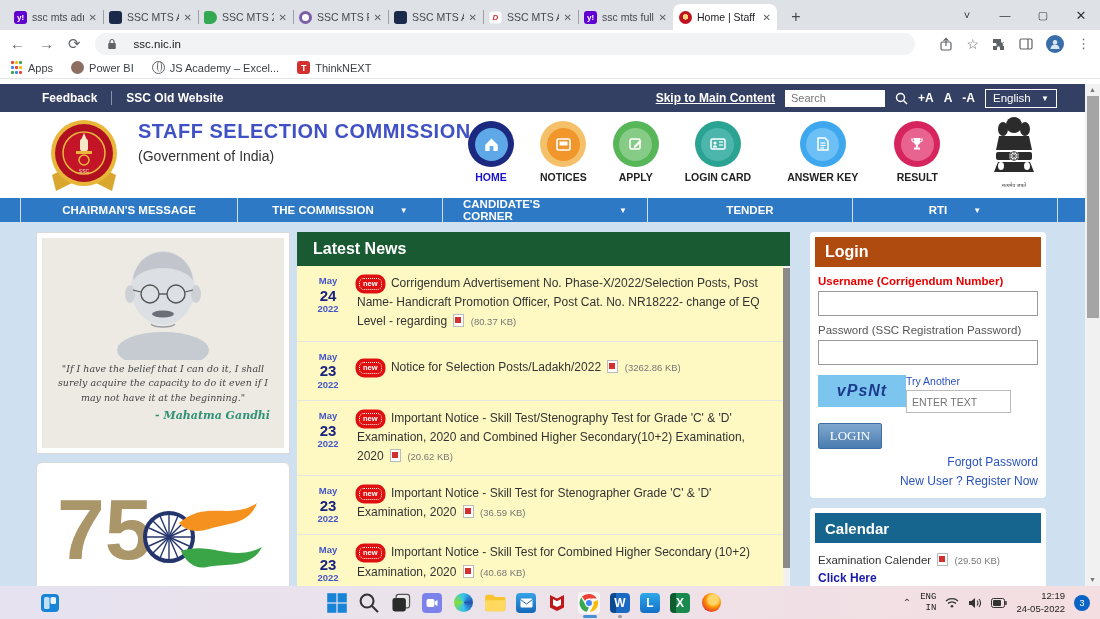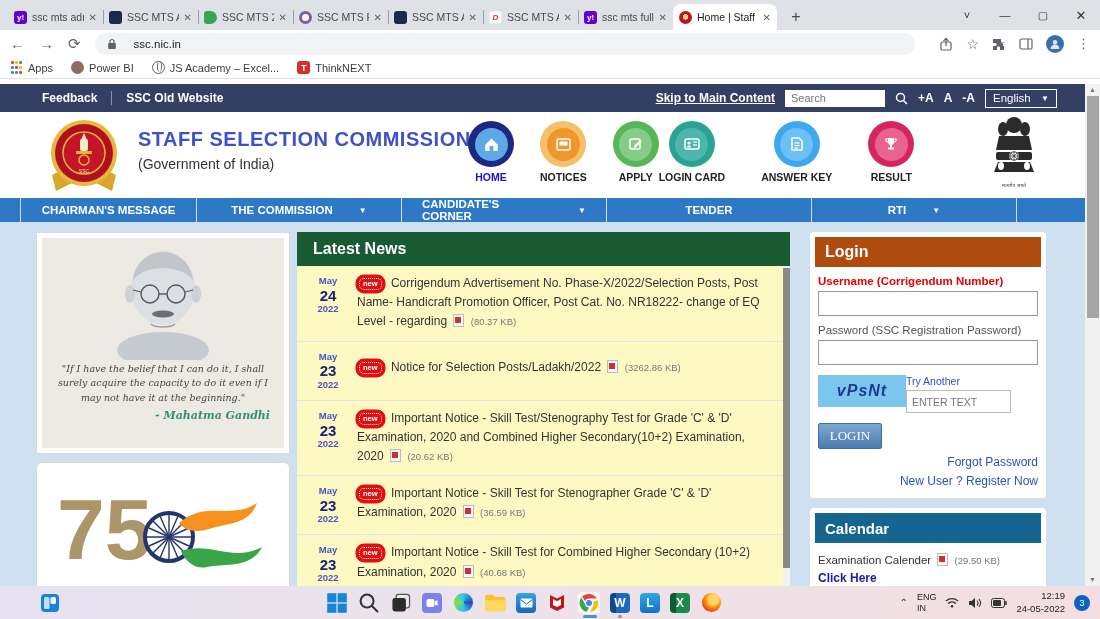--- a/index.html
+++ b/index.html
@@ -47,21 +47,21 @@
   .sitetop .sep { width:1px; height:14px; background:#8a93ad; margin:0 14px; }
   .sitetop .rhs { margin-left:auto; display:flex; align-items:center; margin-right:28px; gap:10px; }
   .skiplink { font-weight:bold; text-decoration:underline; }
   .searchbox { width:100px; height:17px; border:none; background:#fff; font-size:11px; padding:0 6px; color:#333; font-family:"Liberation Sans",sans-serif; }
   .fontbtn { font-weight:bold; font-size:12px; }
   .langsel { border:1px solid #fff; width:72px; height:19px; display:flex; align-items:center; justify-content:space-between; padding:0 7px; font-size:11.5px; }
 
   
   .siteheader { position:absolute; left:0; top:112px; width:1085px; height:86px; background:#fff; }
   .ssc-logo { position:absolute; left:42px; top:5px; }
-  .brand { position:absolute; left:138px; top:16px; }
+  .brand { position:absolute; left:138px; top:8px; }
   .brand-title { color:#3f51c5; font-size:20px; font-weight:bold; letter-spacing:0.5px; }
   .brand-sub { color:#333; font-size:14px; margin-top:5px; }
   .hnav { position:absolute; left:468px; top:9px; display:flex; align-items:flex-start; gap:0; }
   .hnav-item { display:flex; flex-direction:column; align-items:center; gap:4px; }
   .circ { width:46px; height:46px; border-radius:50%; display:flex; align-items:center; justify-content:center; }
   .circ .inner { width:33px; height:33px; border-radius:50%; display:flex; align-items:center; justify-content:center; }
   .c-home  { background:#1b2a80; } .c-home .inner  { background:#5fa8e8; }
   .c-not   { background:#f5c06a; } .c-not .inner   { background:#f0962a; }
   .c-app   { background:#57b657; } .c-app .inner   { background:#86cb86; }
   .c-adm   { background:#2ba393; } .c-adm .inner   { background:#4db6ac; }
@@ -70,21 +70,21 @@
   .hnav-label { font-size:10.5px; font-weight:bold; color:#222; white-space:nowrap; }
   .hnav-item.is-home .hnav-label { color:#1a12c8; }
   .emblem { position:absolute; right:42px; top:4px; width:58px; text-align:center; }
   .emblem-cap { font-size:5px; color:#444; }
 
   
   .menubar { position:absolute; left:0; top:198px; width:1085px; height:24px; background:#2d79c5; display:flex; align-items:center; color:#fff; padding-left:20px; }
   .menu-item { display:flex; align-items:center; justify-content:center; gap:26px; font-size:11.5px; font-weight:bold; height:100%; border-right:1px solid #cfe0f0; padding:0 20px; }
   .menu-item:first-child { border-left:1px solid #cfe0f0; }
   .menu-item .chev { font-size:8px; }
-  .mw1{width:177px;} .mw2{width:205px;} .mw3{width:205px;} .mw4{width:205px;} .mw5{width:205px;}
+  .mw1{width:218px;} .mw2{width:205px;} .mw3{width:205px;} .mw4{width:205px;} .mw5{width:205px;}
 
   
   .content { position:absolute; left:0; top:222px; width:1085px; height:364px; background:#cfe1f1; overflow:hidden; }
 
   .card-gandhi { position:absolute; left:36px; top:10px; width:254px; height:222px; background:#fff; border:1px solid #d9d9d9; padding:5px; }
   .gandhi-inner { background:#eceae3; width:100%; height:100%; padding-top:4px; text-align:center; }
   .quote { font-family:"DejaVu Serif", serif; font-style:italic; font-size:9.5px; color:#444; line-height:1.5; padding:2px 8px 0; text-align:center; }
   .quote-author { font-family:"DejaVu Serif", serif; font-style:italic; font-weight:bold; font-size:11px; color:#2f9277; text-align:right; padding-right:14px; margin-top:4px; }
 
   .card-azadi { position:absolute; left:36px; top:240px; width:254px; height:160px; background:#fff; border:1px solid #d9d9d9; border-radius:6px; overflow:hidden; padding:8px 0 0 20px; }
@@ -130,21 +130,21 @@
   
   .taskbar { position:absolute; left:0; top:586px; width:1100px; height:33px; background:linear-gradient(90deg,#e6e2f0 0%,#ece3ea 45%,#f4dee1 100%); display:flex; align-items:center; }
   .widgetsBtn { margin-left:40px; }
   .tb-center { position:absolute; left:326px; display:flex; align-items:center; gap:10px; }
   .tico { width:22px; height:22px; display:flex; align-items:center; justify-content:center; }
   .tsq { width:20px; height:20px; border-radius:4px; display:flex; align-items:center; justify-content:center; font-weight:bold; color:#fff; font-size:12px; }
   .task-active { background:rgba(255,255,255,.65); border-radius:4px; padding:1px; position:relative; }
   .task-active:after { content:""; position:absolute; left:5px; bottom:-4px; width:14px; height:3px; border-radius:2px; background:#4a90d9; }
   .word-dot:after { content:""; position:absolute; left:50%; bottom:-5px; width:4px; height:3px; border-radius:2px; background:#9a9a9a; transform:translateX(-50%); }
   .tray { position:absolute; right:10px; display:flex; align-items:center; gap:9px; }
-  .tray-lang { font-size:9px; color:#222; text-align:left; line-height:1.2; }
+  .tray-lang { font-size:9px; color:#222; text-align:right; line-height:1.2;font-family:Liberation Mono, monospace; }
   .tray-clock { font-size:9.5px; color:#222; text-align:right; line-height:1.3; }
   .tray-badge { width:16px; height:16px; border-radius:50%; background:#0b63c5; color:#fff; font-size:9px; display:flex; align-items:center; justify-content:center; }
   .chev-up { font-size:10px; color:#333; }
 
   svg { display:block; }
 </style>
 </head>
 <body>
 
 <div class="screen">
@@ -318,21 +318,21 @@
         <span class="circ c-not">
             <span class="inner">
           <svg width="15" height="13" viewBox="0 0 15 13">
                 <rect x="1" y="1" width="13" height="11" rx="1.5" fill="none" stroke="#fff" stroke-width="1.6"></rect>
                 <rect x="3.5" y="3.5" width="8" height="4" fill="#fff"></rect>
               </svg>
         </span>
           </span>
         <span class="hnav-label">NOTICES</span>
       </div>
-      <div class="hnav-item" style="">
+      <div class="hnav-item" style="margin-right:26px">
         <span class="circ c-app">
             <span class="inner">
           <svg width="14" height="14" viewBox="0 0 14 14">
                 <rect x="1" y="2" width="10" height="10" rx="1.5" fill="none" stroke="#fff" stroke-width="1.6"></rect>
                 <path d="M5 9l6-6 1.6 1.6-6 6L4.8 11z" fill="#fff"></path>
               </svg>
         </span>
           </span>
         <span class="hnav-label">APPLY</span>
       </div>

